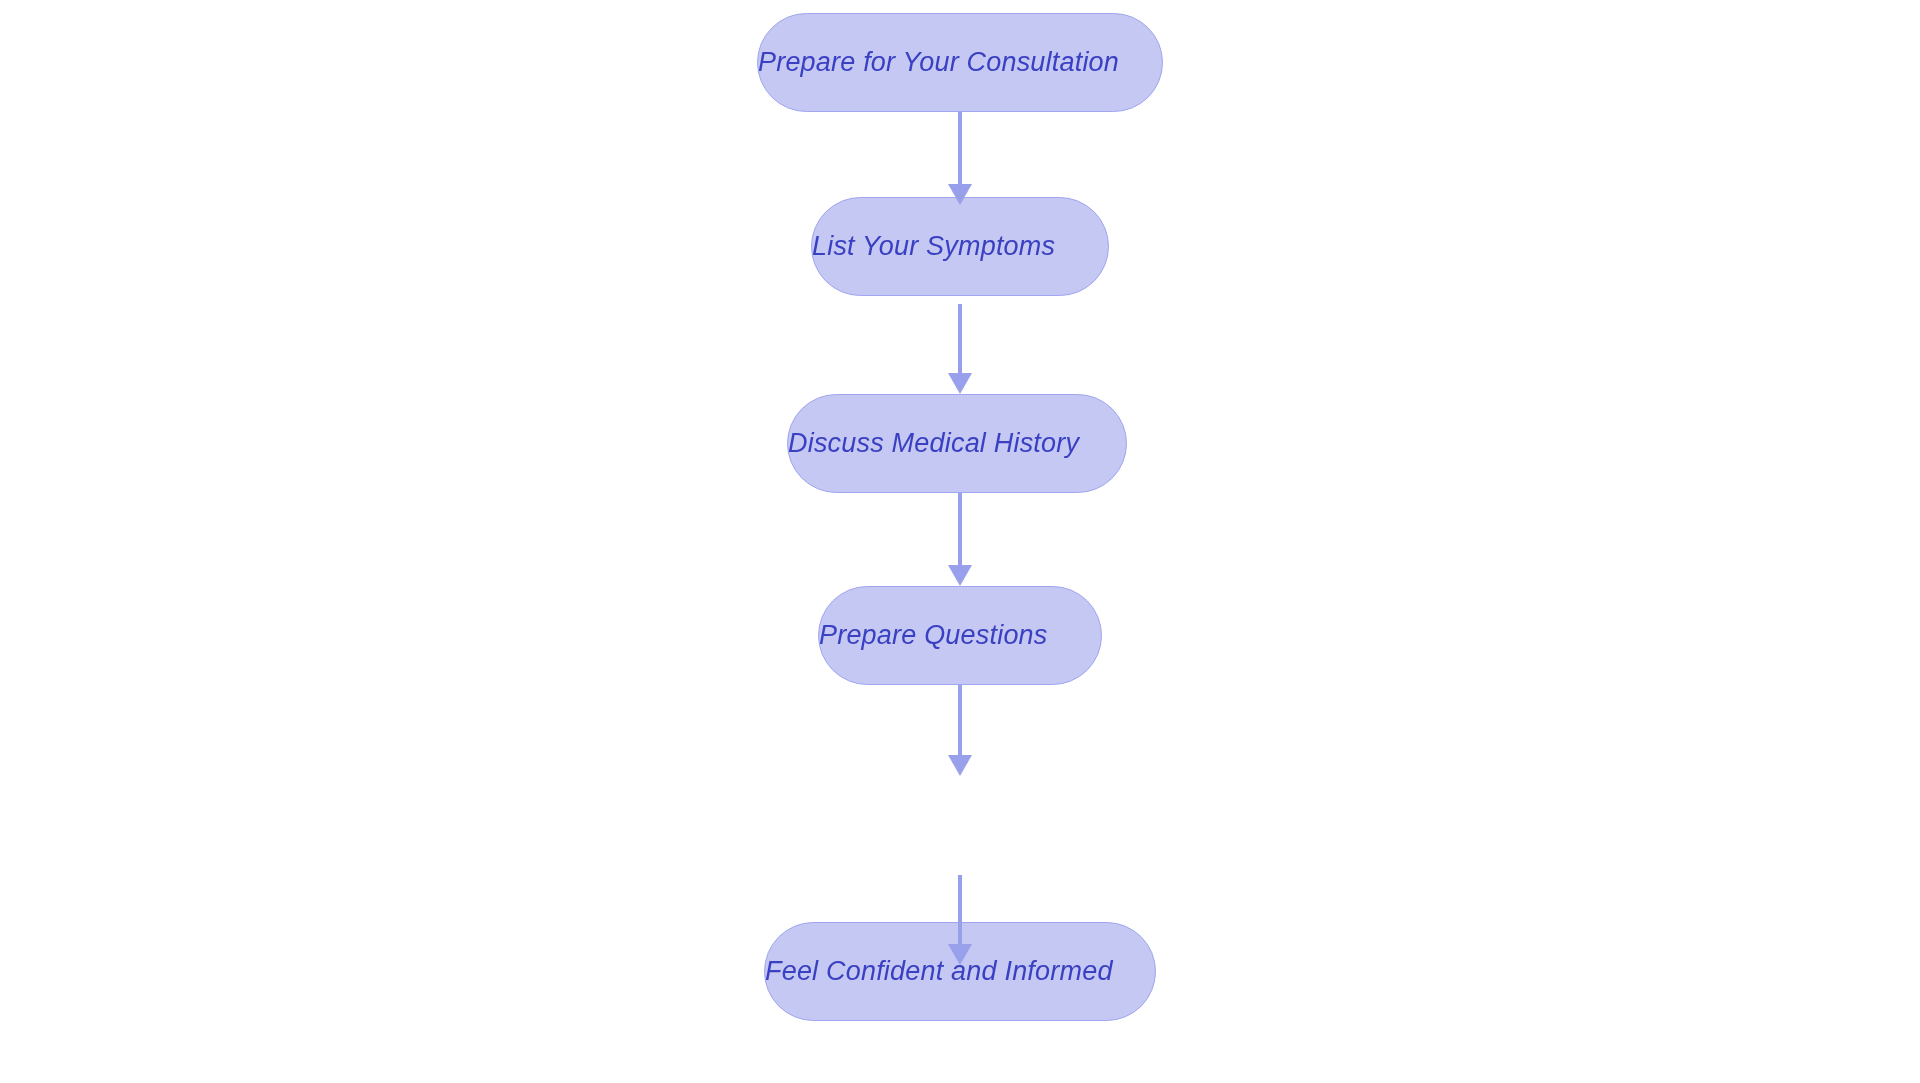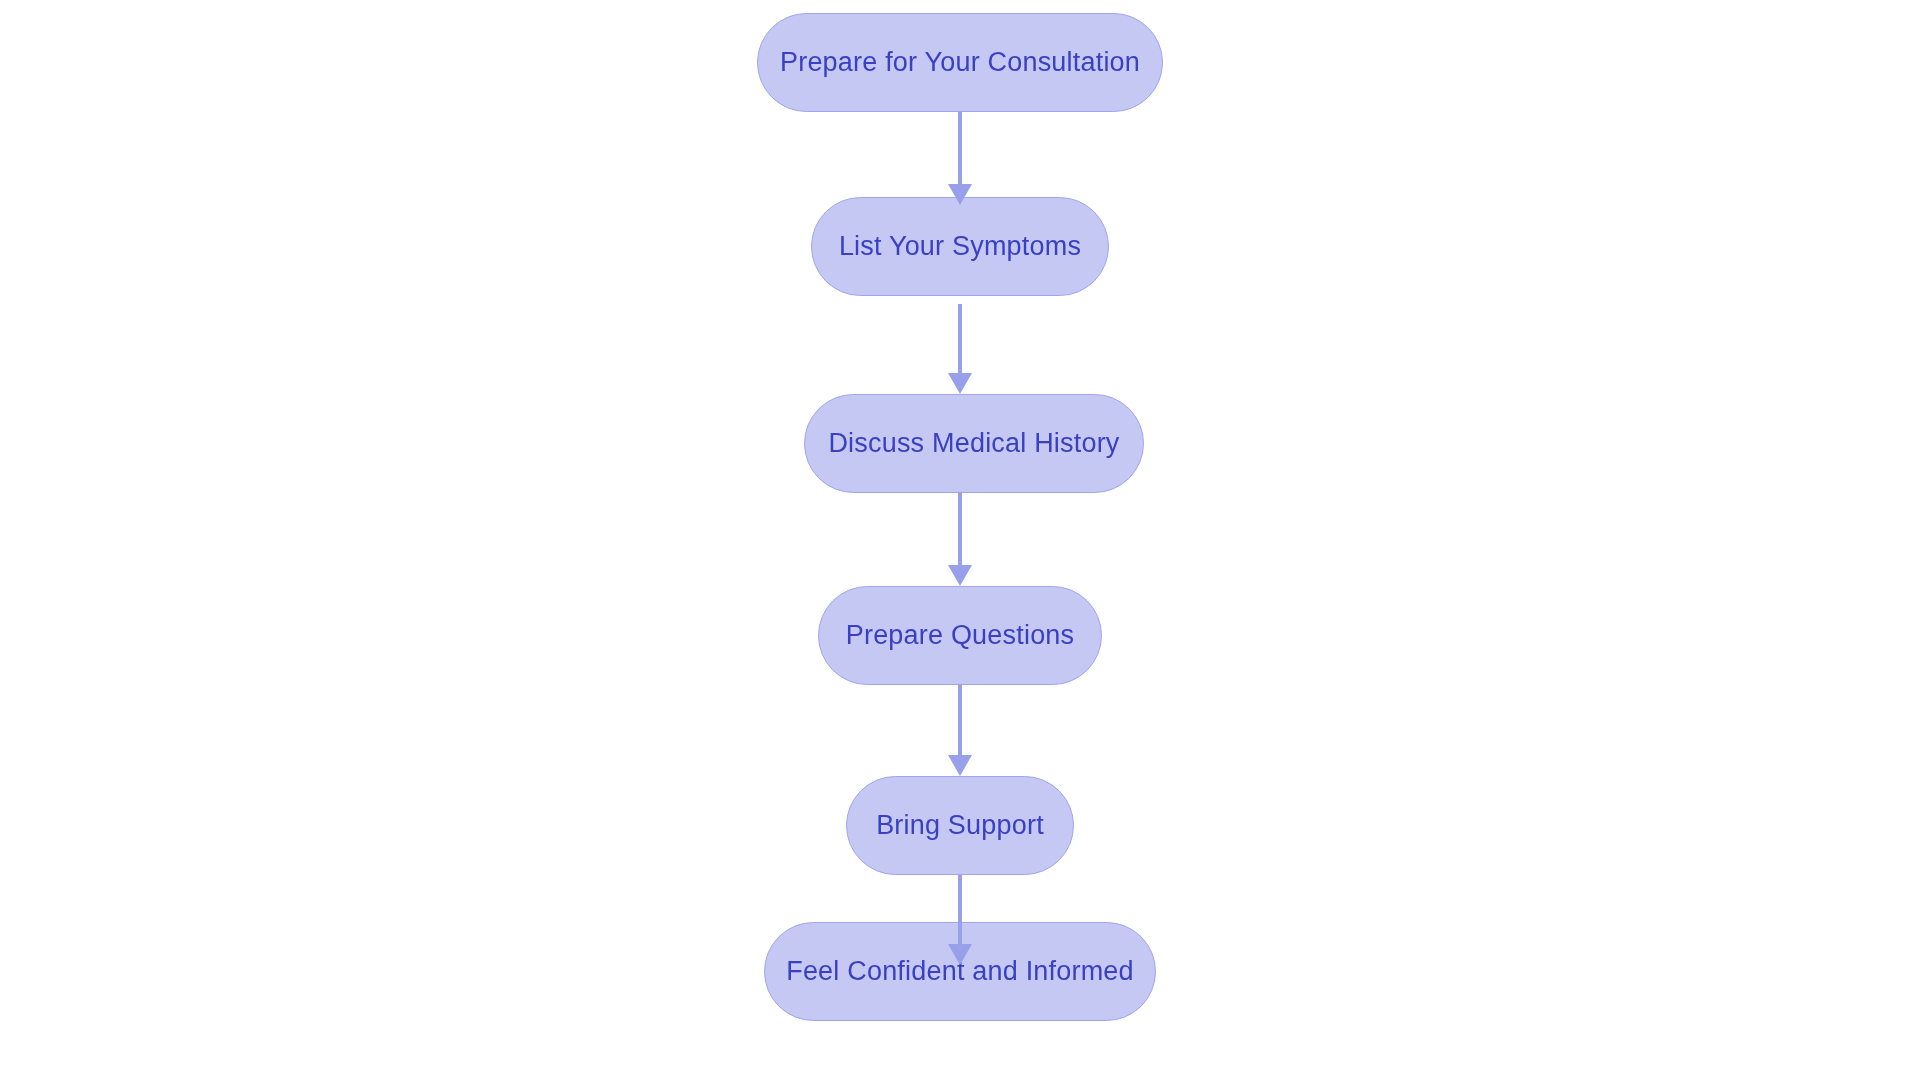--- a/index.html
+++ b/index.html
@@ -22,21 +22,21 @@
     background: var(--canvas-bg);
   }
   .node {
     position: absolute;
     height: 99px;
     border-radius: 50px;
     background: var(--node-fill);
     border: 1.5px solid var(--node-border);
     display: flex;
     align-items: center;
-    justify-content: center;
+    font-style: italic;
   }
   .node-label {
     color: var(--node-text);
     font-size: 27px;
     letter-spacing: 0.2px;
     white-space: nowrap;
   }
   .edge { position: absolute; }
   .edge-line {
     position: absolute;
@@ -57,31 +57,28 @@
 <div class="canvas">
 
   <div class="node" style="left:757px; top:13px; width:406px;">
     <span class="node-label">Prepare for Your Consultation</span>
   </div>
 
   <div class="node" style="left:811px; top:197px; width:298px;">
     <span class="node-label">List Your Symptoms</span>
   </div>
 
-  <div class="node" style="left:804px; top:394px; width:340px;">
+  <div class="node" style="left:787px; top:394px; width:340px;">
     <span class="node-label">Discuss Medical History</span>
   </div>
 
   <div class="node" style="left:818px; top:586px; width:284px;">
     <span class="node-label">Prepare Questions</span>
   </div>
 
-  <div class="node" style="left:846px; top:776px; width:228px;">
-    <span class="node-label">Bring Support</span>
-  </div>
 
   <div class="node" style="left:764px; top:922px; width:392px;">
     <span class="node-label">Feel Confident and Informed</span>
   </div>
 
   <div class="edge">
     <div class="edge-line" style="left:958px; top:112px; height:72px;"></div>
     <div class="arrowhead" style="left:948px; top:184px;"></div>
   </div>
 

